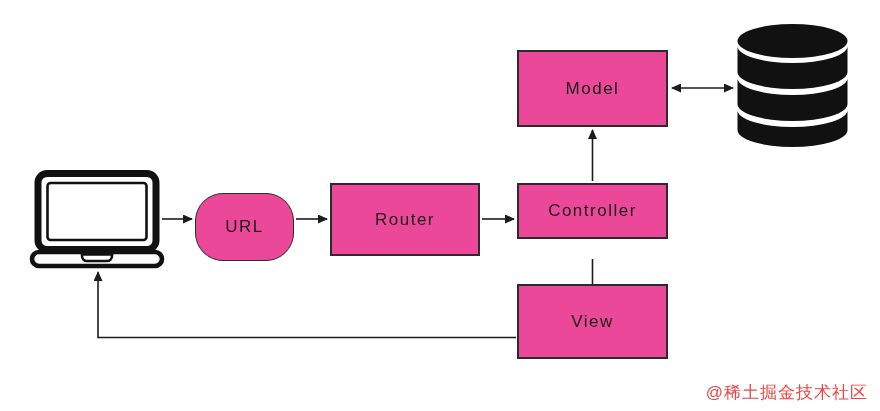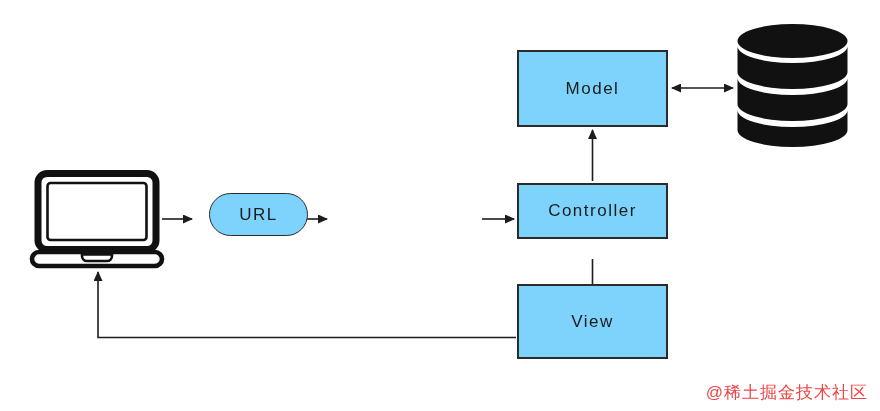--- a/index.html
+++ b/index.html
@@ -8,31 +8,31 @@
     position: relative;
     width: 880px;
     height: 411px;
     background: #ffffff;
     overflow: hidden;
     font-family: "Liberation Sans", sans-serif;
   }
   .node {
     position: absolute;
     border: 2px solid #2b2b2b;
-    background: #7dd3fc;
+    background: #ec4899;
     display: flex;
     align-items: center;
     justify-content: center;
     font-size: 17px;
     letter-spacing: 1.5px;
     color: #1c1c1c;
     z-index: 2;
   }
   .node.stadium { border-radius: 28px; border-width: 1.8px; }
-  .node-url        { left: 209px; top: 193px; width: 99px;  height: 43px; }
+  .node-url        { left: 195px; top: 193px; width: 99px;  height: 68px; }
   .node-router     { left: 330px; top: 183px; width: 150px; height: 73px; }
   .node-controller { left: 517px; top: 183px; width: 151px; height: 56px; }
   .node-model      { left: 517px; top: 50px;  width: 151px; height: 77px; }
   .node-view       { left: 517px; top: 284px; width: 151px; height: 75px; }
   .icon-wrap { position: absolute; z-index: 2; }
   .laptop-wrap   { left: 27px;  top: 169px; width: 140px; height: 102px; }
   .database-wrap { left: 735px; top: 22px;  width: 115px; height: 128px; }
   .arrows {
     position: absolute;
     left: 0; top: 0;
@@ -84,20 +84,23 @@
       <path d="M2.5 24 A55 17 0 0 0 112.5 24 L112.5 50 A55 17 0 0 1 2.5 50 Z" fill="#111111"></path>
       <path d="M2.5 56 A55 17 0 0 0 112.5 56 L112.5 82 A55 17 0 0 1 2.5 82 Z" fill="#111111"></path>
       <path d="M2.5 88 A55 17 0 0 0 112.5 88 L112.5 108 A55 17 0 0 1 2.5 108 Z" fill="#111111"></path>
     </svg>
   </div>
 
   <div class="node stadium node-url">
     <span>URL</span>
   </div>
 
+  <div class="node node-router">
+    <span>Router</span>
+  </div>
 
   <div class="node node-controller">
     <span>Controller</span>
   </div>
 
   <div class="node node-model">
     <span>Model</span>
   </div>
 
   <div class="node node-view">

